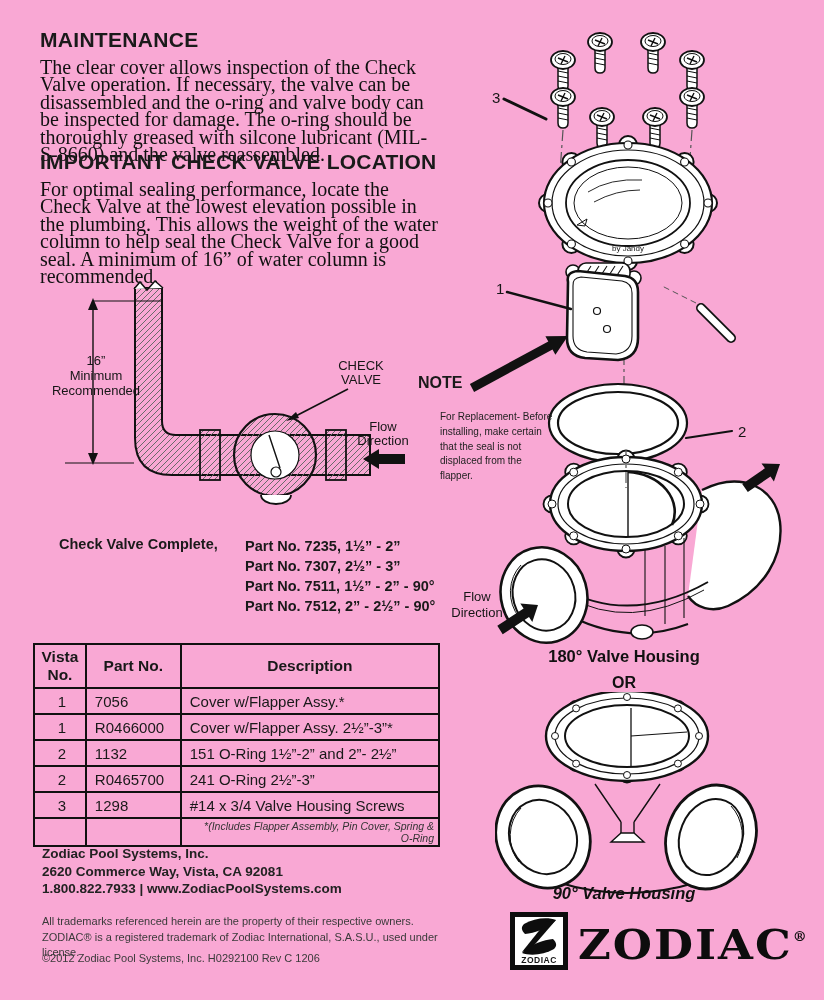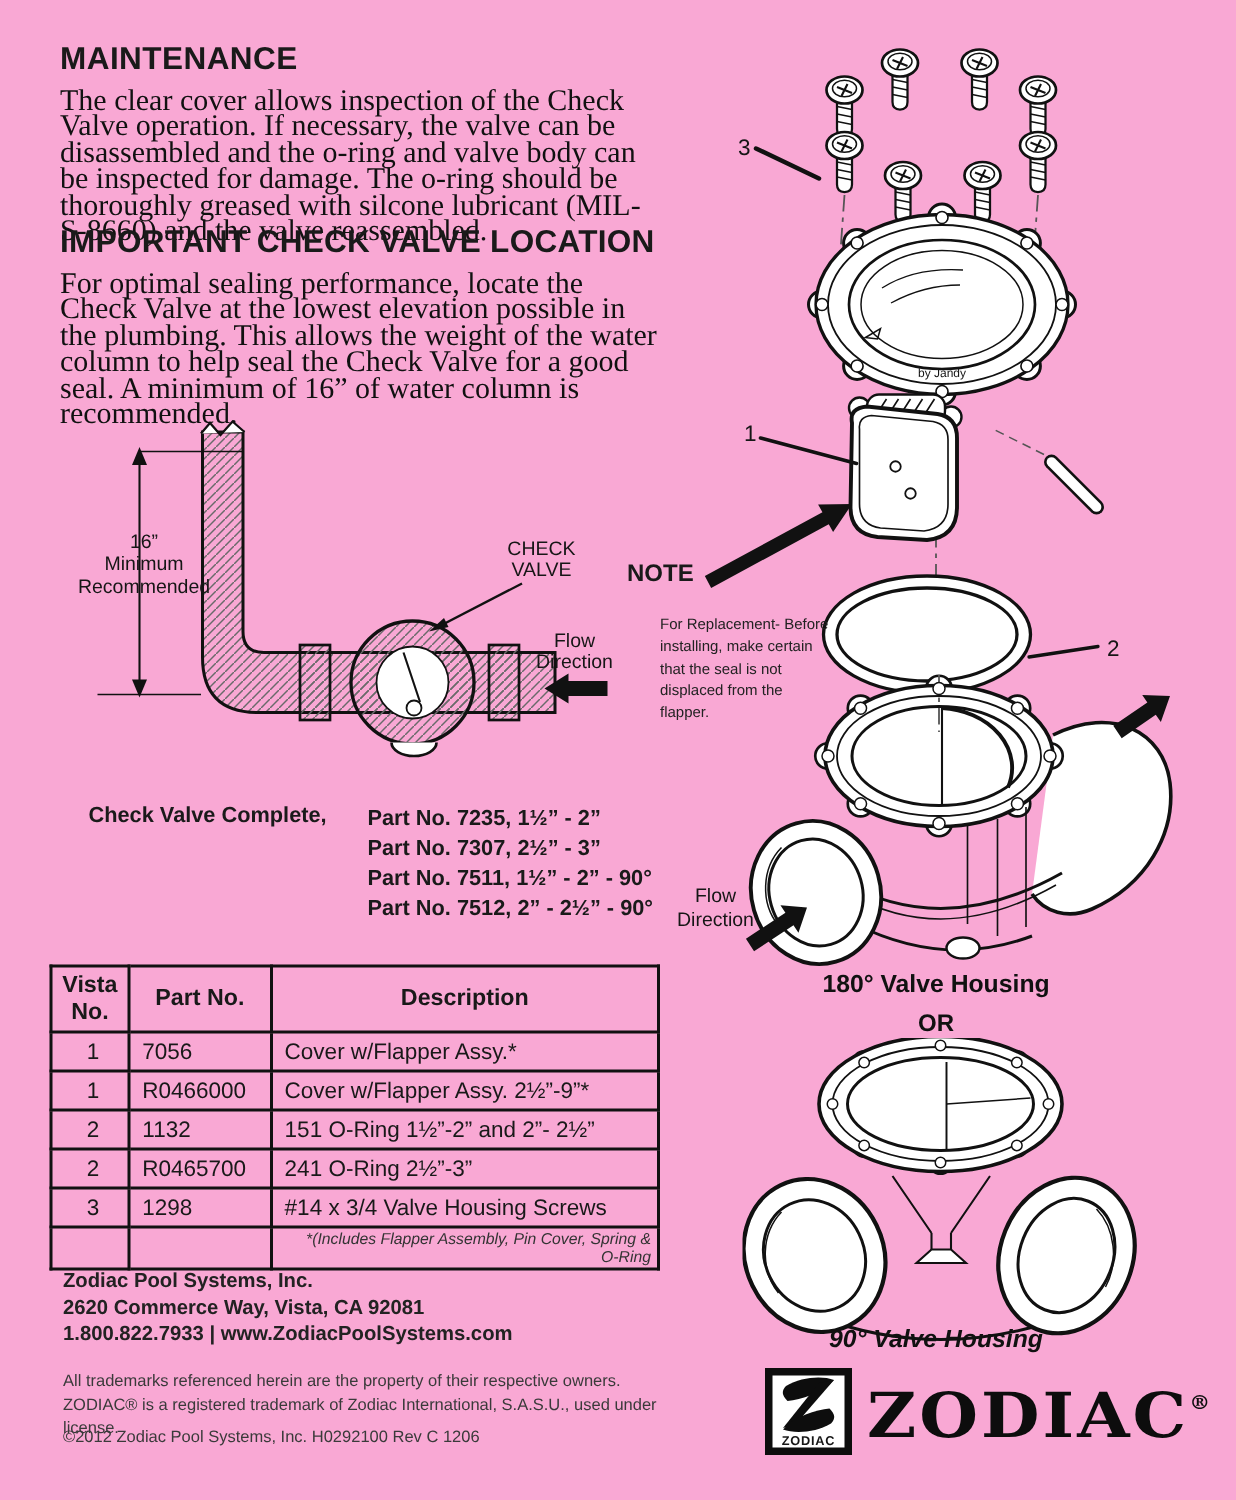--- a/index.html
+++ b/index.html
@@ -285,21 +285,21 @@
       <th>Description</th>
     </tr>
     <tr>
       <td class="c-item">1</td>
       <td>7056</td>
       <td>Cover w/Flapper Assy.*</td>
     </tr>
     <tr>
       <td class="c-item">1</td>
       <td>R0466000</td>
-      <td>Cover w/Flapper Assy. 2½”-9”*</td>
+      <td>Cover w/Flapper Assy. 2½”-3”*</td>
     </tr>
     <tr>
       <td class="c-item">2</td>
       <td>1132</td>
       <td>151 O-Ring 1½”-2” and 2”- 2½”</td>
     </tr>
     <tr>
       <td class="c-item">2</td>
       <td>R0465700</td>
       <td>241 O-Ring 2½”-3”</td>

